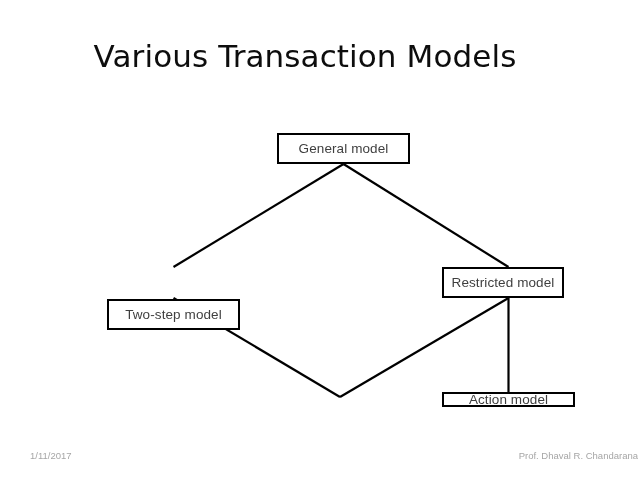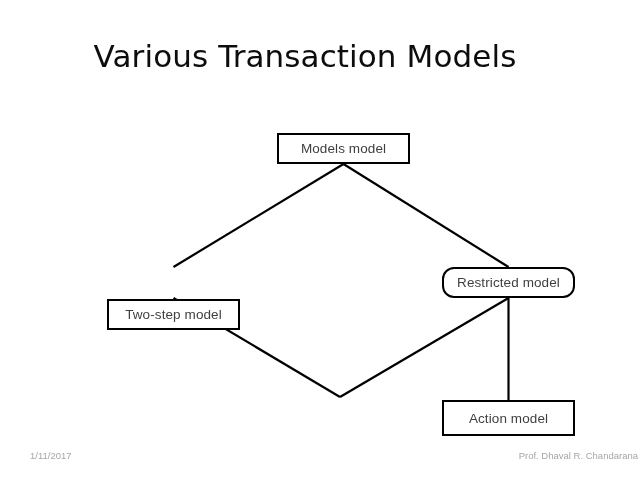--- a/index.html
+++ b/index.html
@@ -62,23 +62,23 @@
     font-family: "Liberation Sans", sans-serif;
     font-size: 13.5px;
     line-height: 15px;
     text-align: center;
     letter-spacing: 0.1px;
     z-index: 2;
   }
 
   #node-general        { left: 277px; top: 133px; width: 133px; height: 31px; }
   #node-twostep        { left: 107px; top: 267px; width: 133px; height: 31px; margin-top: 32px; }
-  #node-restricted     { left: 442px; top: 267px; width: 133px; height: 31px; border-radius: 12px; }
+  #node-restricted     { left: 442px; top: 267px; width: 122px; height: 31px; }
   #node-restricted-two { left: 270px; top: 397px; width: 140px; height: 37px; }
-  #node-action         { left: 442px; top: 400px; width: 133px; height: 36px; }
+  #node-action         { left: 442px; top: 392px; width: 133px; height: 15px; }
 
   
   #footer {
     position: absolute;
     left: 0;
     top: 445px;
     width: 532px;
     height: 34px;
     font-family: "Liberation Sans", sans-serif;
     font-size: 9.5px;
@@ -98,21 +98,21 @@
   <div id="diagram">
 
     <svg id="connectors" viewBox="0 0 638 445">
       <line x1="343.5" y1="164" x2="173.5" y2="267" stroke="#000000" stroke-width="2.2"></line>
       <line x1="343.5" y1="164" x2="508.5" y2="267" stroke="#000000" stroke-width="2.2"></line>
       <line x1="173.5" y1="298" x2="340" y2="397" stroke="#000000" stroke-width="2.2"></line>
       <line x1="508.5" y1="298" x2="340" y2="397" stroke="#000000" stroke-width="2.2"></line>
       <line x1="508.5" y1="298" x2="508.5" y2="400" stroke="#000000" stroke-width="2.2"></line>
     </svg>
 
-    <div class="node" id="node-general">Models model</div>
+    <div class="node" id="node-general">General model</div>
 
     <div class="node" id="node-twostep">Two-step model</div>
 
     <div class="node" id="node-restricted">Restricted model</div>
 
 
     <div class="node" id="node-action">Action model</div>
 
   </div>
 

